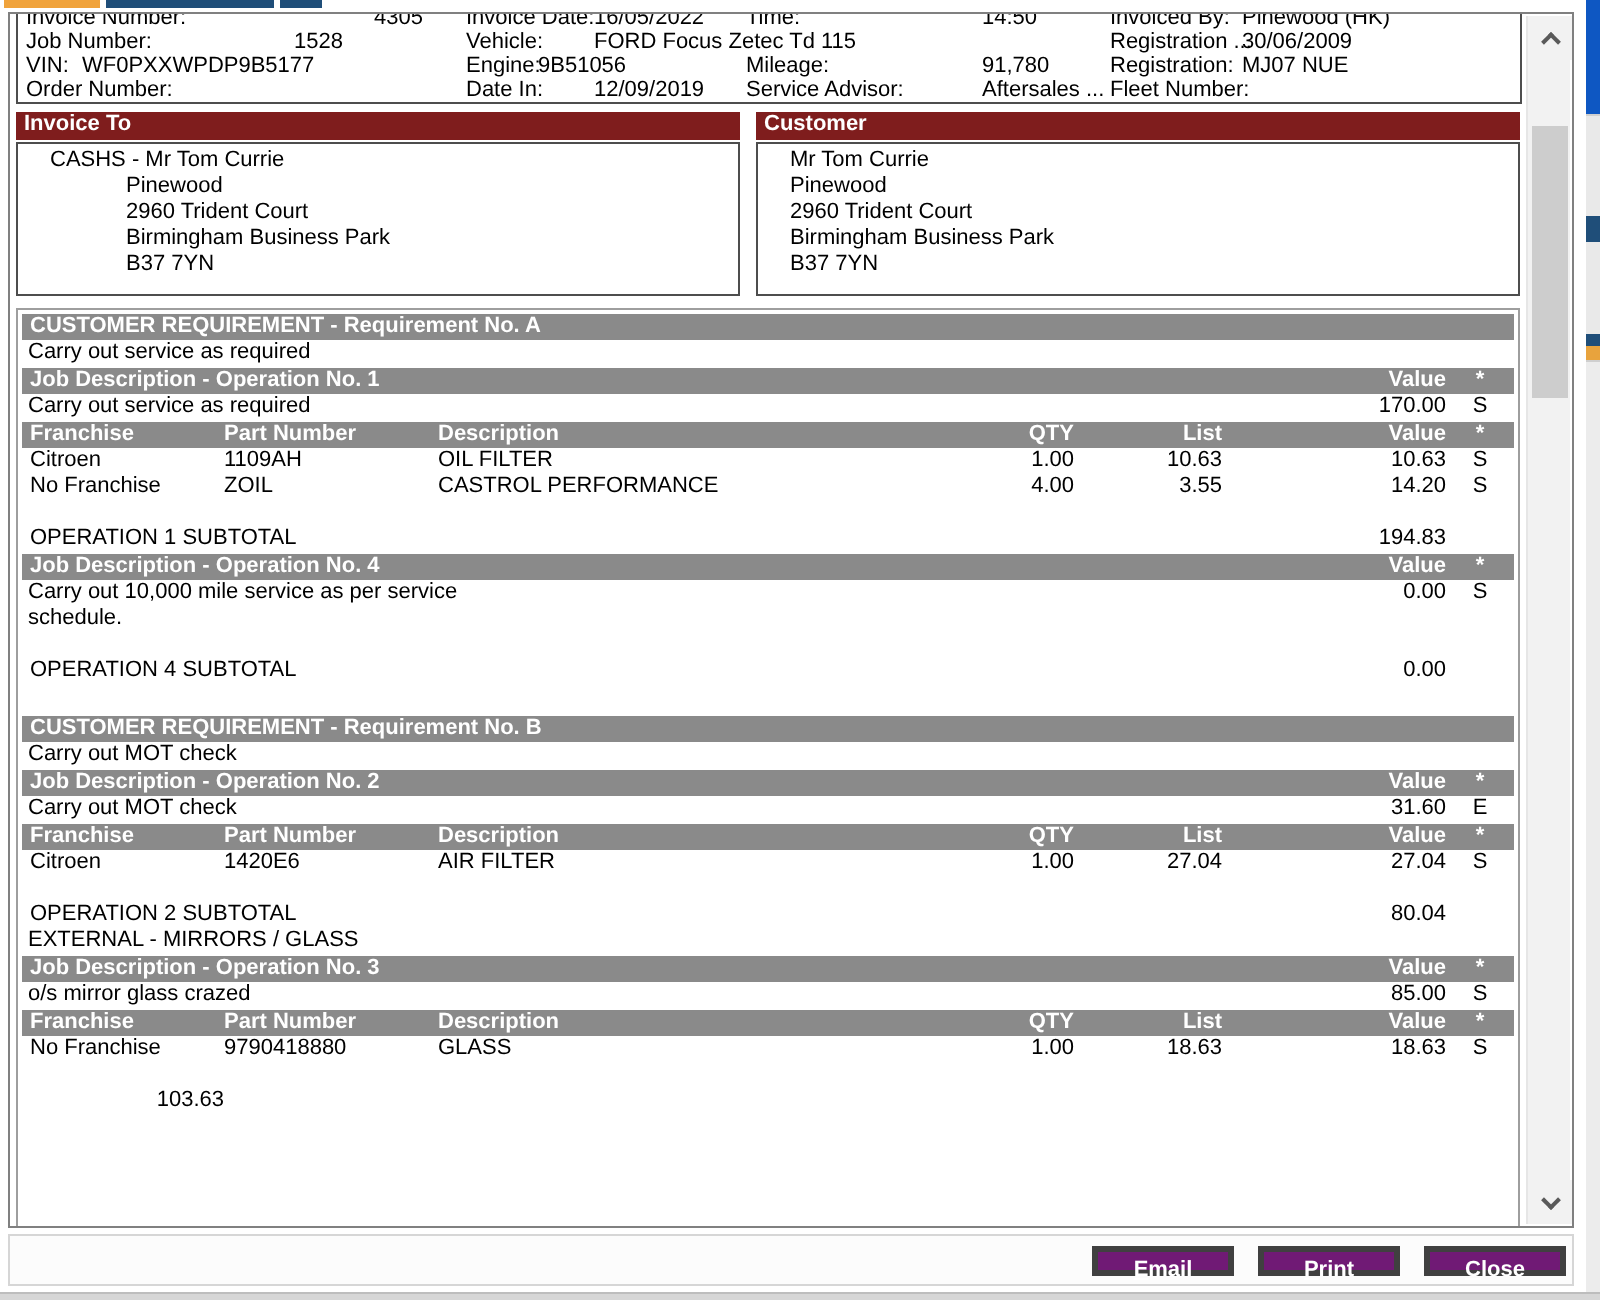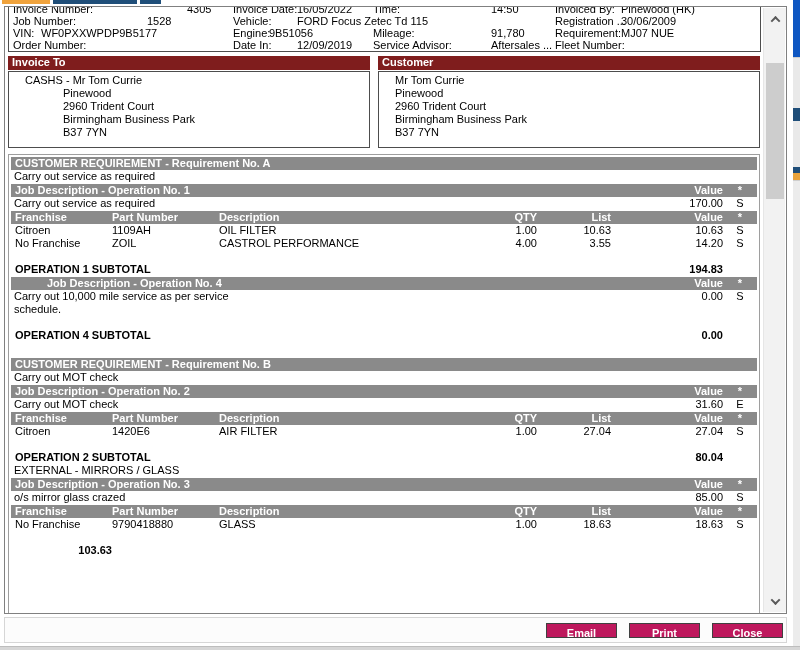--- a/index.html
+++ b/index.html
@@ -59,40 +59,40 @@
   .addr-box { border:1px solid #4d4d4d; height:77px; padding:2px 16px;
     line-height:13px; margin-top:1px; background:#fff; }
   .indent { padding-left:38px; }
 
   
   .req-container { margin:6px 1px 0 1px; border:1px solid #9e9e9e;
     height:576px; padding:1px 2px; overflow:hidden; background:#fff; }
   .bar { height:13px; line-height:13px; background:#8a8a8a; color:#fff;
     font-weight:bold; padding-left:4px; margin-top:1px; }
   .req-text { line-height:13px; padding-left:3px; }
-  .mt3 { margin-top:3px;padding-left:32px; } .mt16 { margin-top:16px; }
+  .mt3 { margin-top:3px; } .mt16 { margin-top:16px; }
 
   .pgrid { display:grid; grid-template-columns:101px 107px 1fr 64px 74px 112px 34px;
     line-height:13px; }
   .pgrid > * { overflow:hidden; white-space:nowrap; }
   .pgrid .c1 { padding-left:4px; }
   .tr { text-align:right; } .tc { text-align:center; }
   .pbar { background:#8a8a8a; color:#fff; font-weight:bold; height:13px; margin-top:1px; }
   .opbar { background:#8a8a8a; color:#fff; font-weight:bold; height:13px; margin-top:1px; }
   .span5 { grid-column:1/6; }
   .opd { grid-column:1/6; padding-left:3px; white-space:pre-line; }
-  .sub { font-weight:bold; margin-top:13px; }
+  .sub { font-weight:normal; margin-top:13px; }
   .sub .lbl { grid-column:1/6; padding-left:4px; }
 
   
   .btnbar { position:absolute; left:4px; top:617px; width:783px; height:26px;
     background:#fcfcfc; border:1px solid #d6d6d6; display:flex;
     justify-content:flex-end; align-items:center; gap:12px; padding-right:3px; }
-  .btn { display:block; width:71px; height:15px; background:#be185d;
-    border:1px solid #404040; color:#fff; font-weight:bold; font-size:11px;
+  .btn { display:block; width:71px; height:15px; background:#701a75;
+    border:3px solid #404040; color:#fff; font-weight:bold; font-size:11px;
     text-align:center; line-height:19px; font-family:"Liberation Sans",sans-serif; cursor:pointer; }
   .btn::first-letter { text-decoration:underline; }
   .bottom-strip { position:absolute; left:0; top:646px; width:800px; height:4px;
     background:#d6d6d6; border-top:1px solid #bdbdbd; }
 </style>
 </head>
 <body>
 
 <div class="toptab tab-orange"></div>
 <div class="toptab tab-blue1"></div>
@@ -130,21 +130,21 @@
         <span class="l4">Registration ...</span>
         <span style="left:612px">30/06/2009</span>
       </div>
       <div class="hrow" style="top:25px">
         <span class="l1">VIN:</span>
         <span style="left:32px">WF0PXXWPDP9B5177</span>
         <span class="l2">Engine:</span>
         <span style="left:260px">9B51056</span>
         <span class="l3">Mileage:</span>
         <span style="left:482px">91,780</span>
-        <span class="l4">Requirement:</span>
+        <span class="l4">Registration:</span>
         <span style="left:612px">MJ07 NUE</span>
       </div>
       <div class="hrow" style="top:37px">
         <span class="l1">Order Number:</span>
         <span class="l2">Date In:</span>
         <span style="left:288px">12/09/2019</span>
         <span class="l3">Service Advisor:</span>
         <span style="left:482px">Aftersales ...</span>
         <span class="l4">Fleet Number:</span>
       </div>

